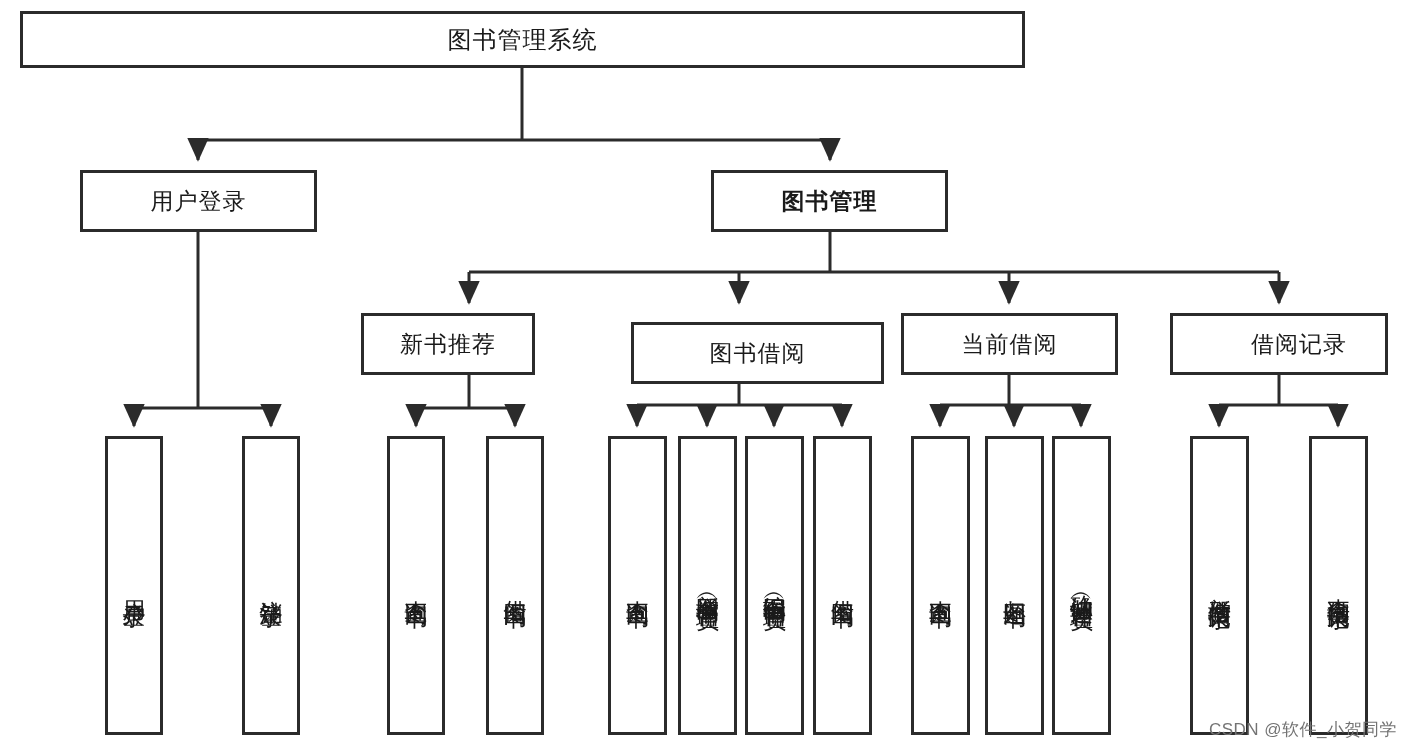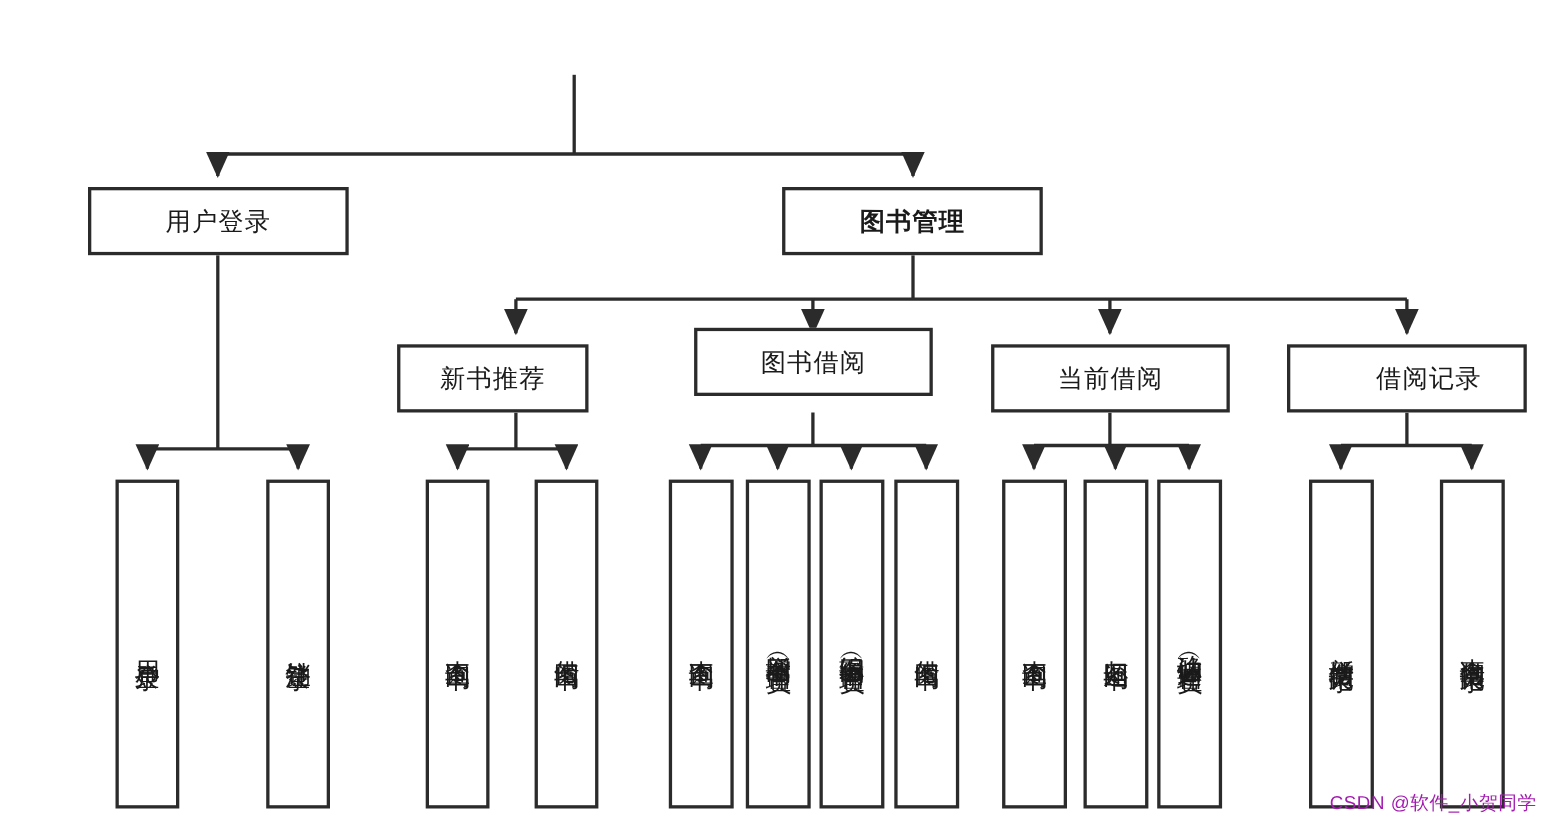--- a/index.html
+++ b/index.html
@@ -49,21 +49,21 @@
     text-align: center;
   }
   .node.root {
     font-size: 24px;
   }
   .watermark {
     position: absolute;
     right: 8px;
     bottom: 6px;
     font-size: 17px;
-    color: #a21caf;
+    color: #737373;
     letter-spacing: 0.5px;
     white-space: nowrap;
   }
 </style>
 </head>
 <body>
 
 <div id="canvas">
 
   <svg id="edges" viewBox="0 0 1405 747" xmlns="http://www.w3.org/2000/svg">
@@ -109,26 +109,27 @@
       <path d="M1014,405 L1014,426" marker-end="url(#arrow)"></path>
       <path d="M1081,405 L1081,426" marker-end="url(#arrow)"></path>
 
       <path d="M1279,375 L1279,405"></path>
       <path d="M1219,405 L1338,405"></path>
       <path d="M1219,405 L1219,426" marker-end="url(#arrow)"></path>
       <path d="M1338,405 L1338,426" marker-end="url(#arrow)"></path>
     </g>
   </svg>
 
+  <div class="node horiz root" style="left: 20px; top: 11px; width: 1005px; height: 57px;">图书管理系统</div>
 
   <div class="node horiz" style="left: 80px; top: 170px; width: 237px; height: 62px;">用户登录</div>
   <div class="node horiz" style="left: 711px; top: 170px; width: 237px; height: 62px; font-weight: bold;">图书管理</div>
 
   <div class="node horiz" style="left: 361px; top: 313px; width: 174px; height: 62px;">新书推荐</div>
-  <div class="node horiz" style="left: 631px; top: 298px; width: 217px; height: 62px;">图书借阅</div>
+  <div class="node horiz" style="left: 631px; top: 322px; width: 253px; height: 62px;">图书借阅</div>
   <div class="node horiz" style="left: 901px; top: 313px; width: 217px; height: 62px; font-family: Liberation Serif, serif;">当前借阅</div>
   <div class="node horiz" style="left: 1170px; top: 313px; width: 218px; height: 62px; padding-left: 40px;">借阅记录</div>
 
   <div class="node vert" style="left: 105px; top: 436px; width: 58px; height: 299px;">用户登录</div>
   <div class="node vert" style="left: 242px; top: 436px; width: 58px; height: 299px;">注销登录</div>
   <div class="node vert" style="left: 387px; top: 436px; width: 58px; height: 299px;">查询图书</div>
   <div class="node vert" style="left: 486px; top: 436px; width: 58px; height: 299px;">借阅图书</div>
   <div class="node vert" style="left: 608px; top: 436px; width: 59px; height: 299px;">查询图书</div>
   <div class="node vert" style="left: 678px; top: 436px; width: 59px; height: 299px;">新增图书（管理员）</div>
   <div class="node vert" style="left: 745px; top: 436px; width: 59px; height: 299px;">编辑图书（管理员）</div>

